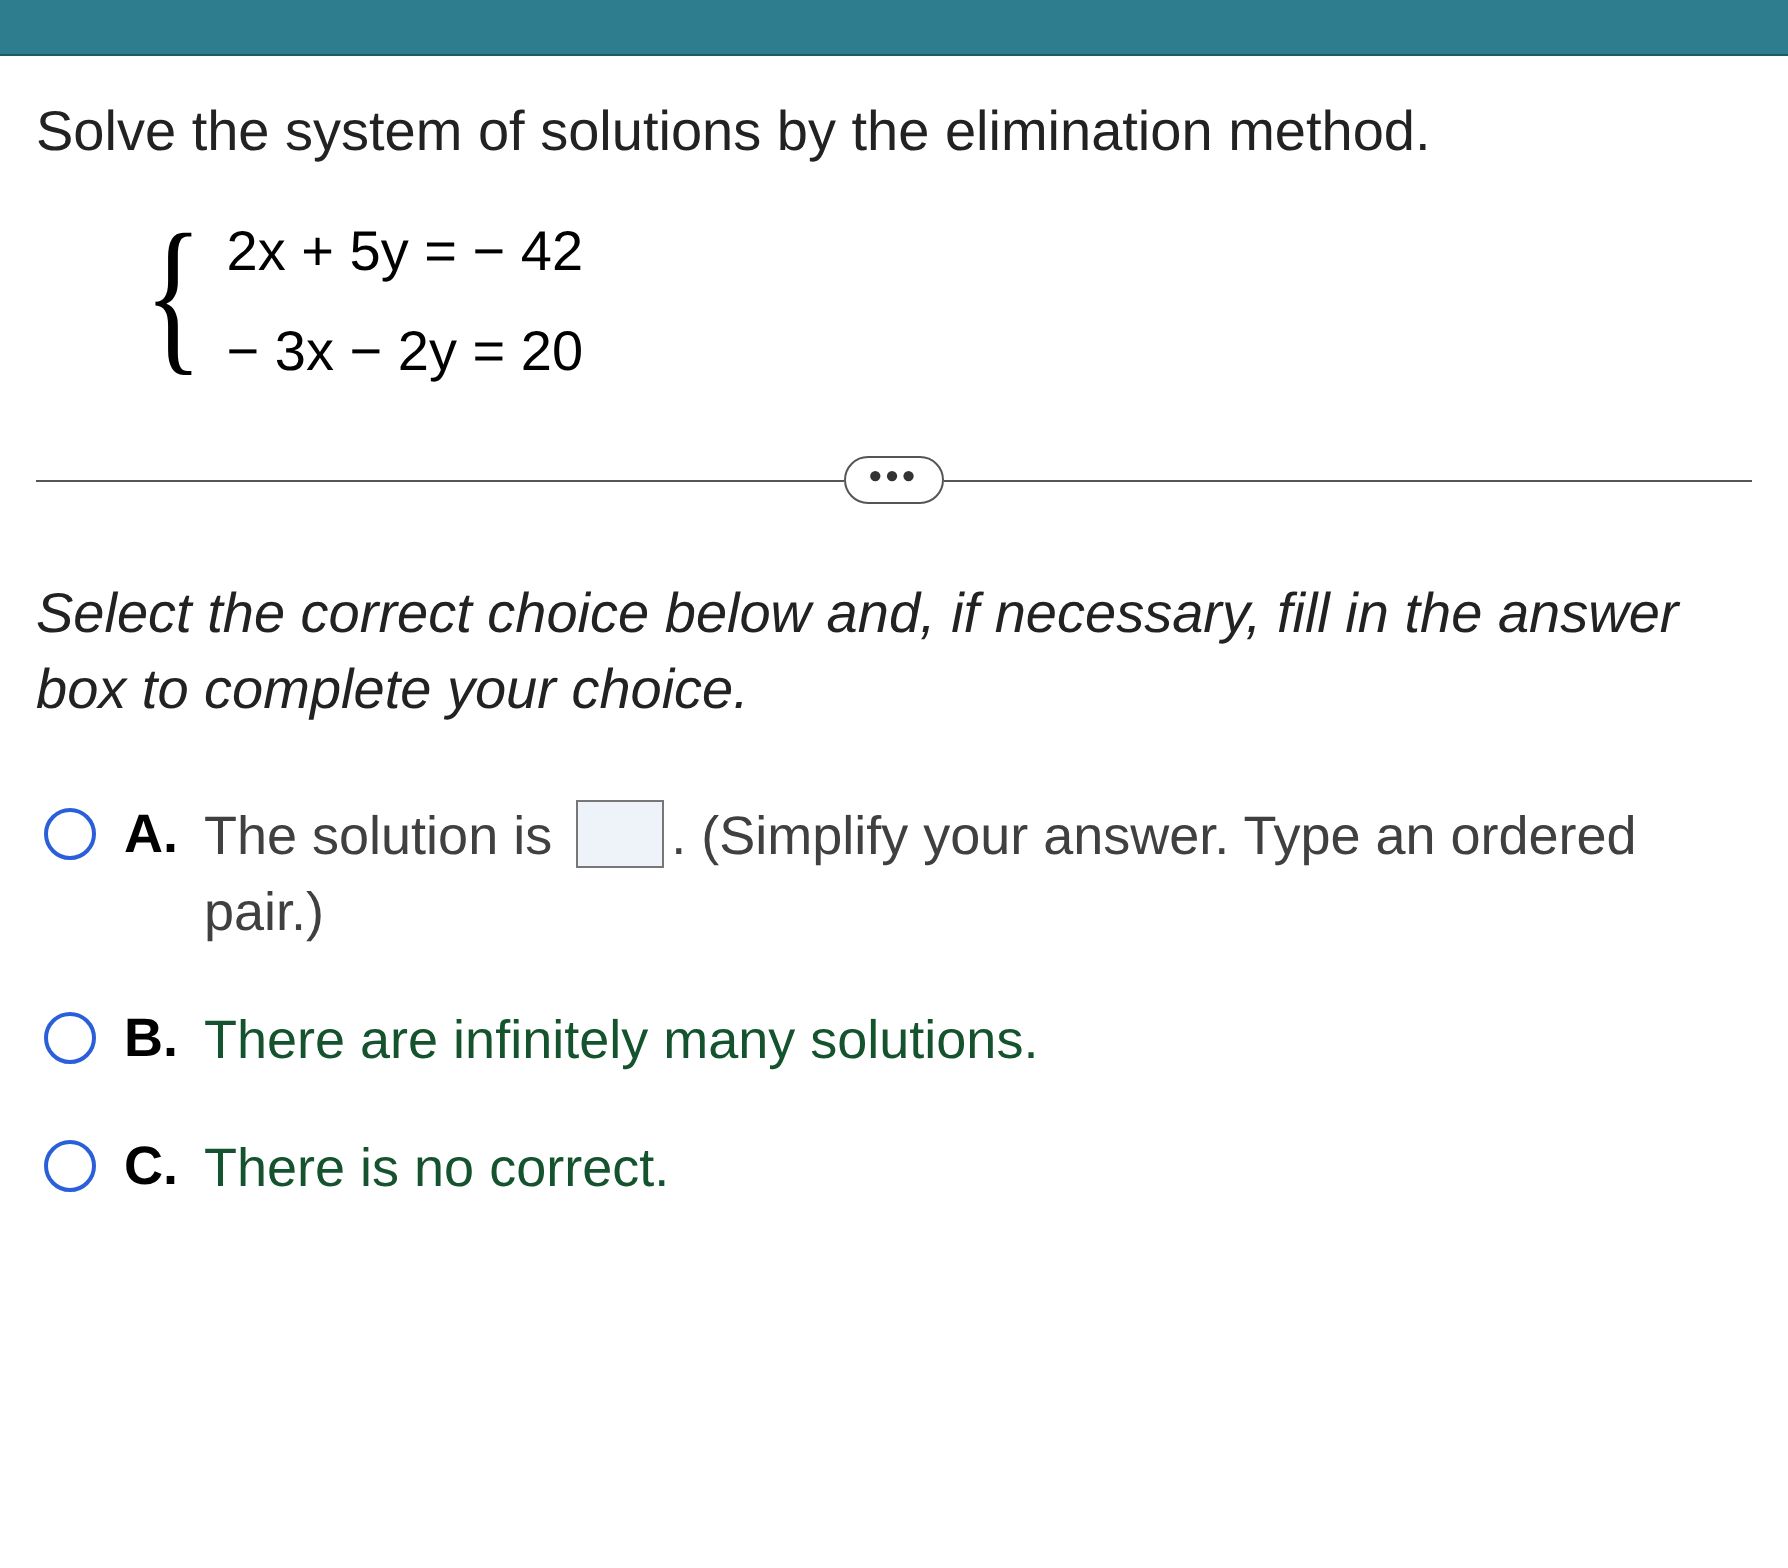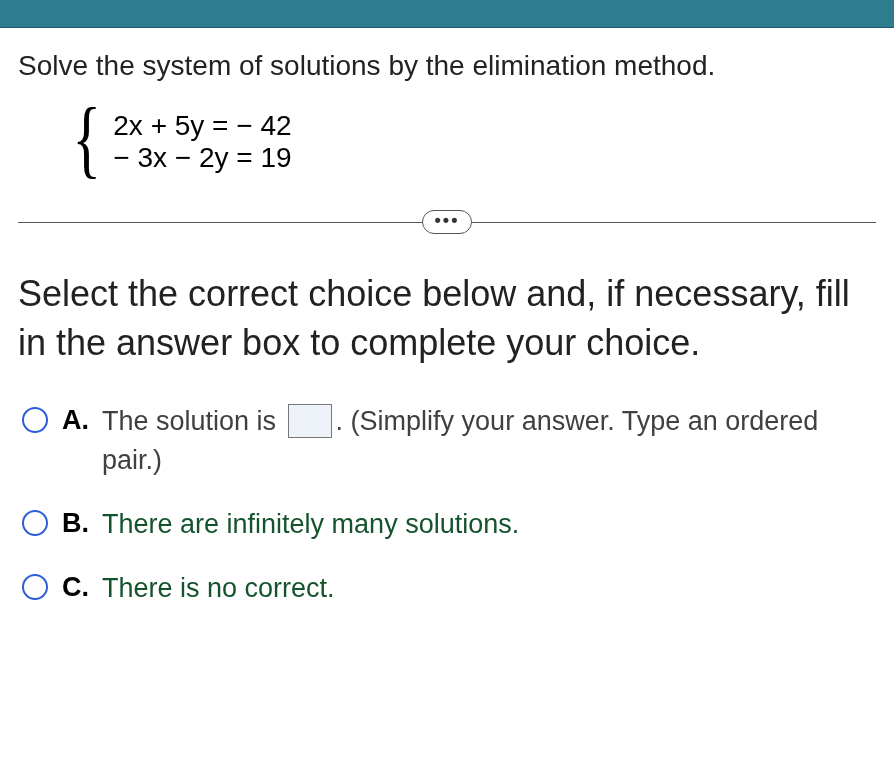--- a/index.html
+++ b/index.html
@@ -33,20 +33,21 @@
     line-height: 0.7;
     font-family: "Times New Roman", serif;
     transform: scaleX(0.7);
     margin-right: 6px;
     position: relative;
     top:-4px;
   }
   .eqs {
     display: flex;
     flex-direction: column;
+    gap: 18px;
     font-size: 28px;
     align-items: center;
   }
   .divider-row {
     display: flex;
     align-items: center;
     margin: 10px 0 36px 0;
   }
   .hr {
     flex: 1;
@@ -59,24 +60,25 @@
     padding: 0 12px 4px 12px;
     margin: 0 0px;
     font-size: 18px;
     letter-spacing: 2px;
     line-height: 18px;
     color:#333;
     background:#fff;
     font-weight:bold;
   }
   .prompt-text {
-    font-size: 36px;
+    font-size: 28px;
     color: #222;
     margin-bottom: 36px;
     line-height: 1.35;
+    font-style: italic;
   }
   .choice-row {
     display: flex;
     align-items: flex-start;
     margin-bottom: 26px;
     padding-left: 4px;
   }
   .radio {
     width: 26px;
     height: 26px;
@@ -117,21 +119,21 @@
 <div class="topbar"></div>
 
 <div class="content">
 
   <div class="question-text">Solve the system of solutions by the elimination method.</div>
 
   <div class="eq-wrap">
     <div class="brace">{</div>
     <div class="eqs">
       <div>2x + 5y = − 42</div>
-      <div>− 3x − 2y = 19</div>
+      <div>− 3x − 2y = 20</div>
     </div>
   </div>
 
   <div class="divider-row">
     <div class="hr"></div>
     <div class="ellipsis-pill">•••</div>
     <div class="hr"></div>
   </div>
 
   <div class="prompt-text">Select the correct choice below and, if necessary, fill in the answer box to complete your choice.</div>

